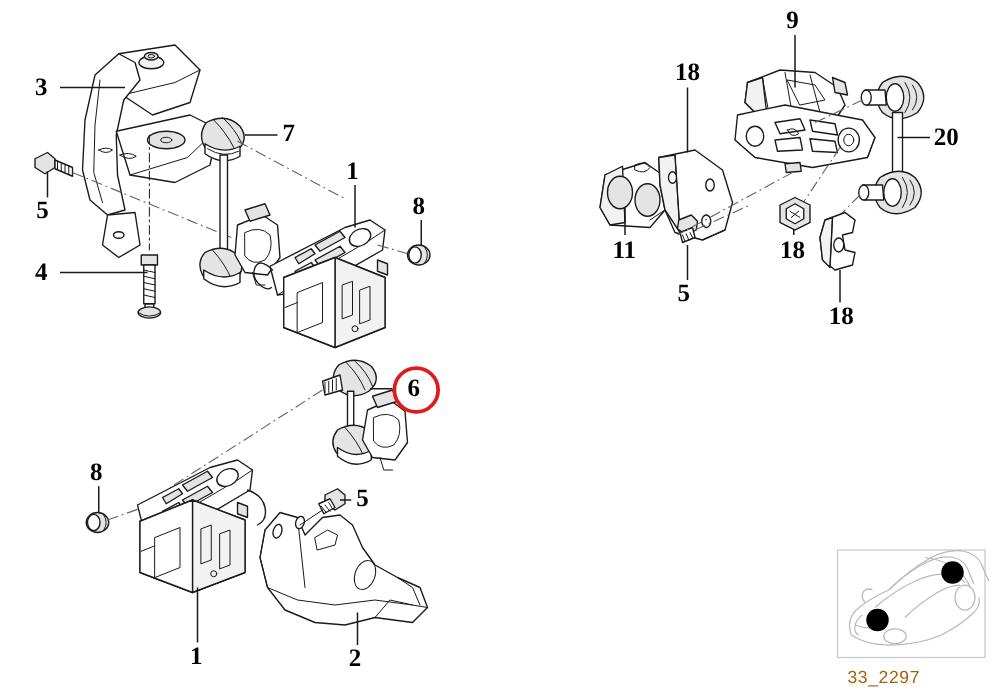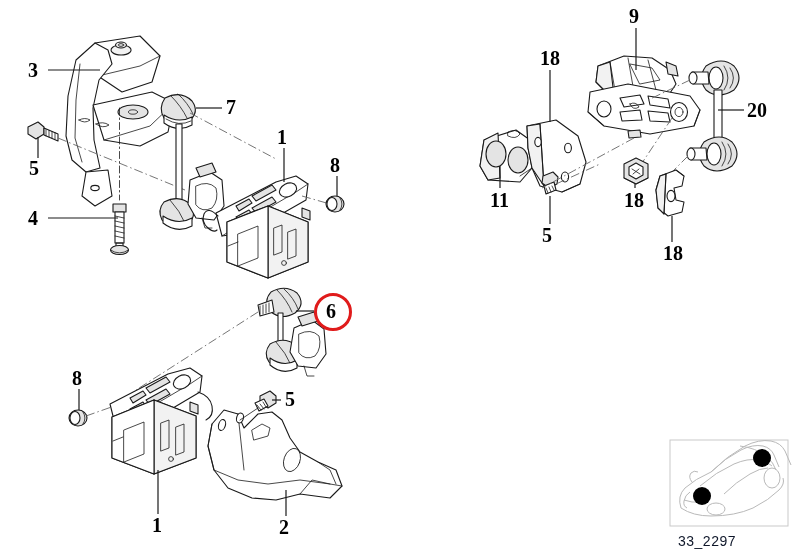--- a/index.html
+++ b/index.html
@@ -6,21 +6,21 @@
   body{width:799px;height:559px;overflow:hidden;
        font-family:"Liberation Serif",serif;}
   #stage{position:relative;width:799px;height:559px;background:#fff;}
   svg.layer{position:absolute;left:0;top:0;width:799px;height:559px;}
   .callout{position:absolute;font-family:"Liberation Serif",serif;
            font-weight:bold;font-size:20px;color:#000;line-height:1;
            user-select:none;white-space:nowrap;}
   .callout.hl{color:#000;}
   .diagram-id{position:absolute;left:678px;top:533px;
               font-family:"Liberation Sans",sans-serif;font-size:14px;
-              color:#0f172a;letter-spacing:.5px;}
+              color:#a16207;letter-spacing:.5px;}
   .hl-ring{position:absolute;left:314px;top:293px;width:38px;height:38px;
            border:3.5px solid #e01b1b;border-radius:50%;box-sizing:border-box;}
 </style>
 </head>
 <body>
 
 <div id="stage">
 
   <svg class="layer" viewBox="0 0 799 559">
     <defs>

